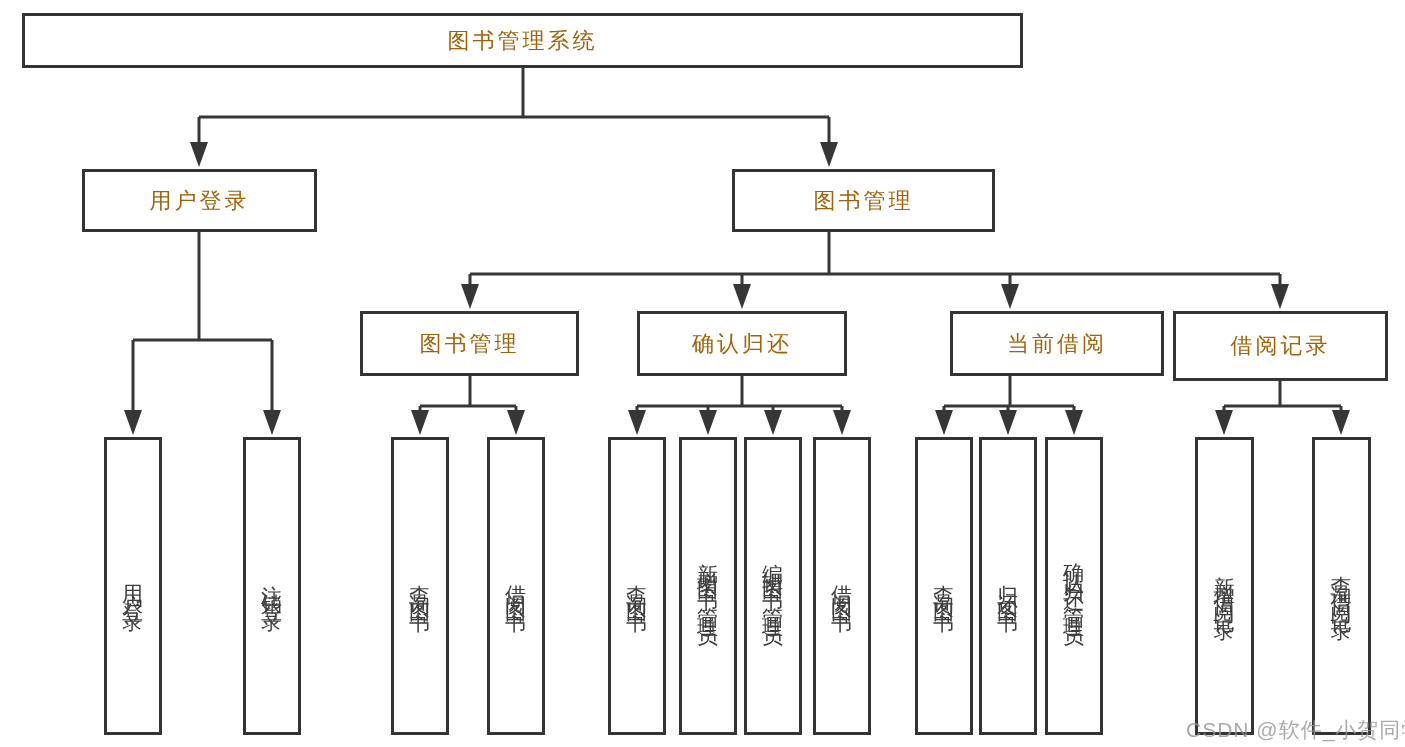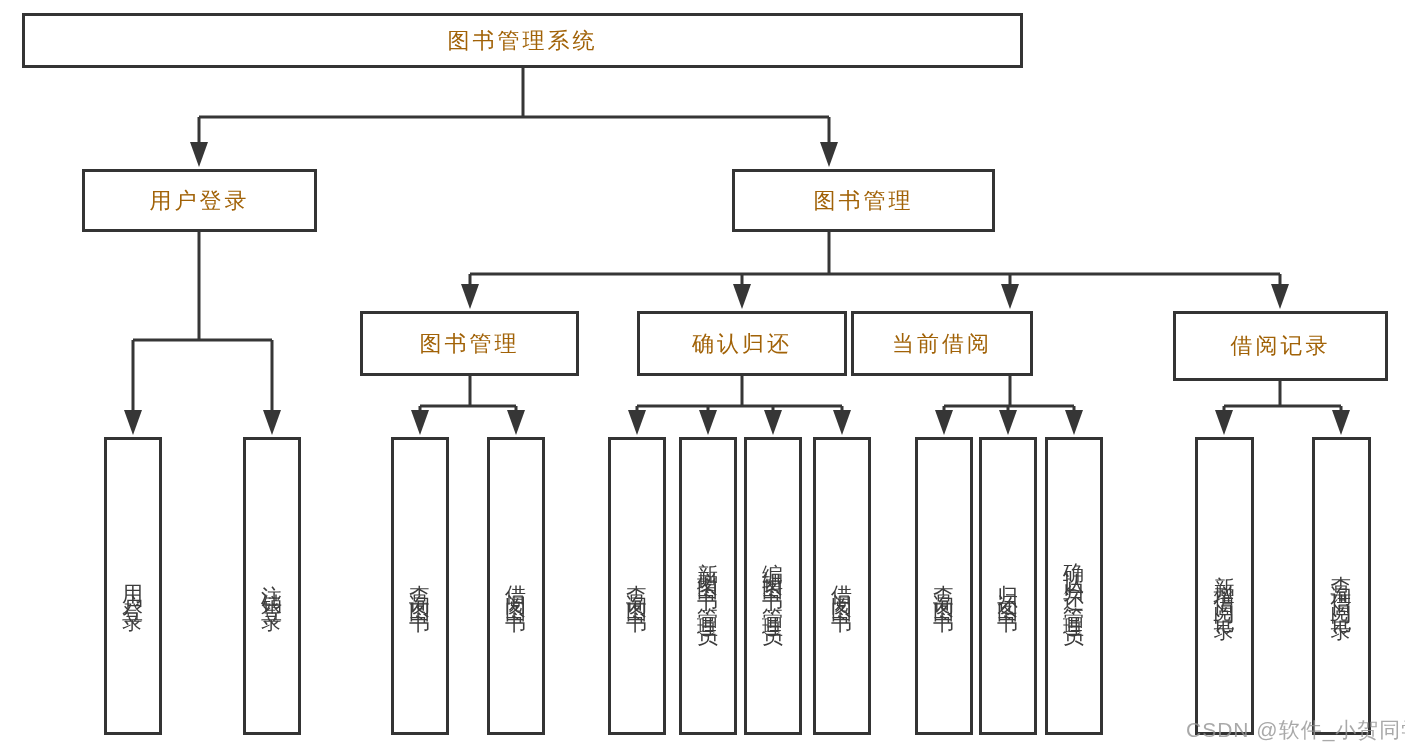--- a/index.html
+++ b/index.html
@@ -100,21 +100,21 @@
   <div class="box" style="left:732px; top:169px; width:263px; height:63px">
     <span class="hlabel">图书管理</span>
   </div>
 
   <div class="box" style="left:360px; top:311px; width:219px; height:65px">
     <span class="hlabel">图书管理</span>
   </div>
   <div class="box" style="left:637px; top:311px; width:210px; height:65px">
     <span class="hlabel">确认归还</span>
   </div>
-  <div class="box" style="left:851px; top:311px; width:182px; height:65px">
+  <div class="box" style="left:950px; top:311px; width:214px; height:65px">
     <span class="hlabel">当前借阅</span>
   </div>
   <div class="box" style="left:1173px; top:311px; width:215px; height:70px">
     <span class="hlabel">借阅记录</span>
   </div>
 
   <div class="box" style="left:104px; top:437px; width:58px; height:298px">
     <span class="vlabel">用户登录</span>
   </div>
   <div class="box" style="left:243px; top:437px; width:58px; height:298px">

